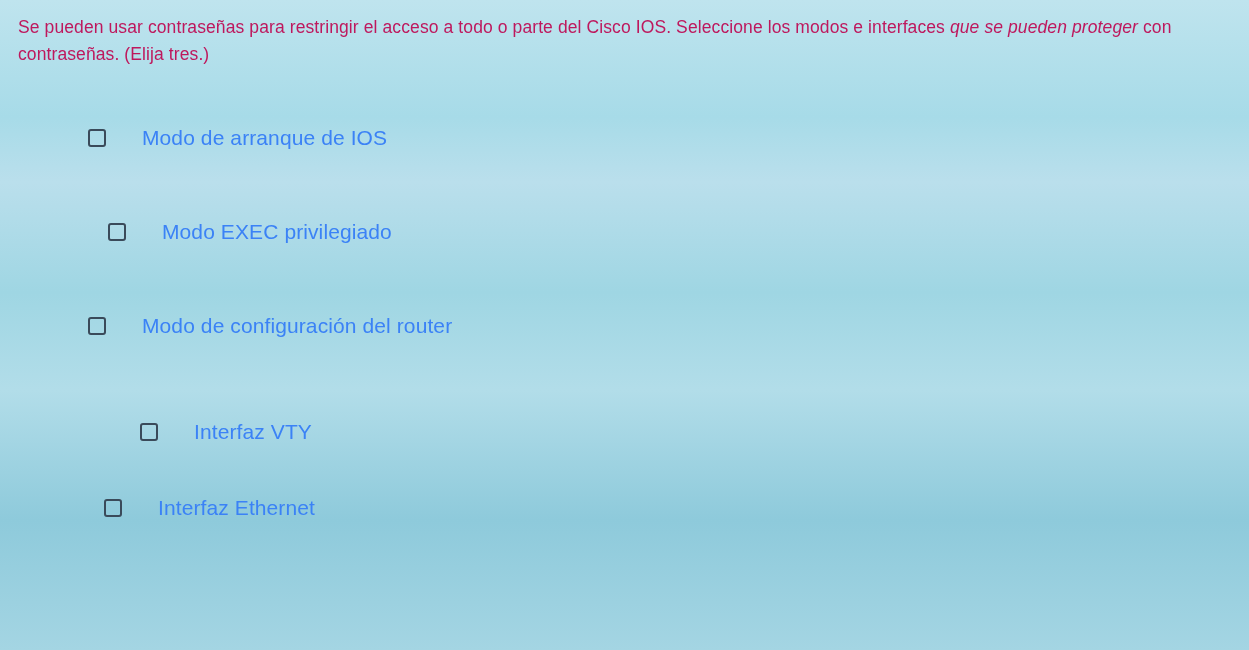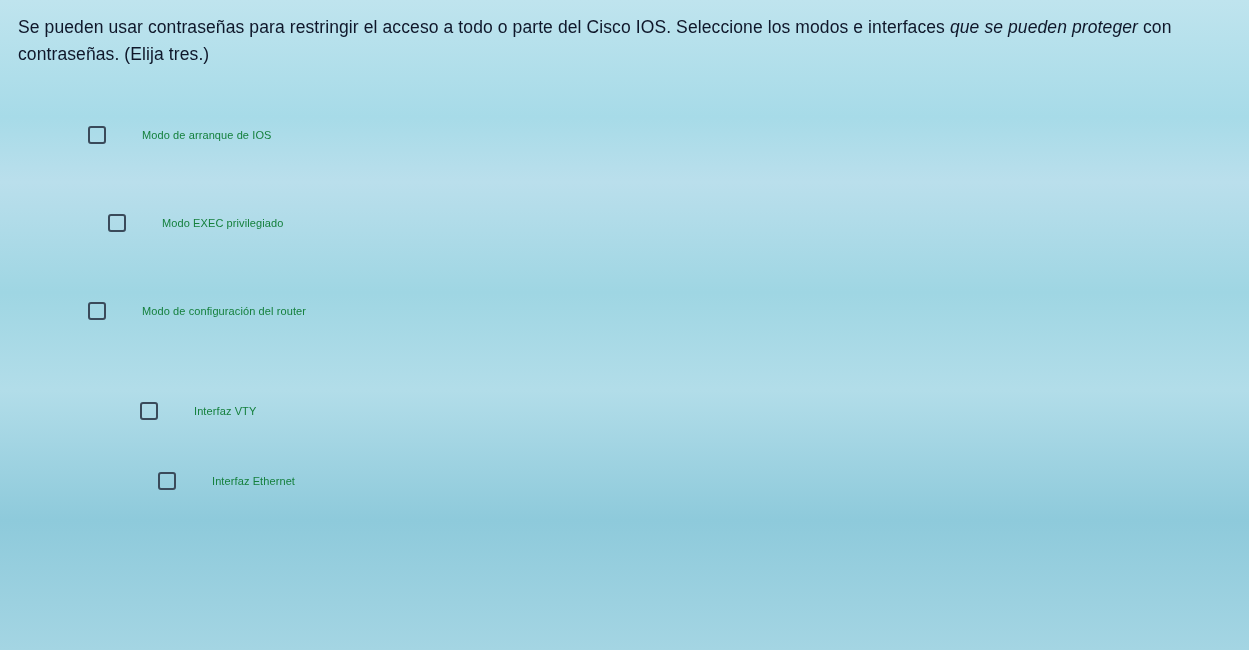--- a/index.html
+++ b/index.html
@@ -10,21 +10,21 @@
     font-family: Arial, Helvetica, sans-serif;
     background: linear-gradient(180deg, #bfe4ee 0%, #a7dbe8 18%, #badfec 28%, #9fd6e3 45%, #b2dde9 60%, #8ecadb 80%, #a4d5e3 100%);
     overflow: hidden;
   }
   .page {
     padding: 14px 18px 0 18px;
   }
   .question {
     font-size: 17.5px;
     line-height: 1.55;
-    color: #0f172a;
+    color: #be185d;
     font-weight: 400;
     letter-spacing: 0.1px;
   }
   .question .ital {
     font-style: italic;
   }
   .options {
     margin-top: 58px;
   }
   .opt-row {
@@ -36,22 +36,22 @@
     width: 18px;
     height: 18px;
     border: 2px solid #3a4a5a;
     border-radius: 3px;
     background: transparent;
     box-sizing: border-box;
     flex: 0 0 auto;
     cursor: pointer;
   }
   .opt-label {
-    font-size: 11px;
-    color: #15803d;
+    font-size: 21px;
+    color: #3b82f6;
     letter-spacing: 0.1px;
   }
 </style>
 </head>
 <body>
 
 <div class="page">
 
   <div class="question">
     <span>Se pueden usar contraseñas para restringir el acceso a todo o parte del Cisco IOS. Seleccione los modos e interfaces </span><span class="ital">que se pueden proteger</span><span> con contraseñas. (Elija tres.)</span>
@@ -72,20 +72,20 @@
     <div class="opt-row" style="margin-left:70px; margin-bottom:82px;">
       <span class="check"></span>
       <span class="opt-label">Modo de configuración del router</span>
     </div>
 
     <div class="opt-row" style="margin-left:122px; margin-bottom:52px;">
       <span class="check"></span>
       <span class="opt-label">Interfaz VTY</span>
     </div>
 
-    <div class="opt-row" style="margin-left:110px; margin-bottom:52px;padding-left:30px;">
+    <div class="opt-row" style="margin-left:56px; margin-bottom:52px;padding-left:30px;">
       <span class="check"></span>
       <span class="opt-label">Interfaz Ethernet</span>
     </div>
 
 
   </div>
 </div>
 
 </body></html>

